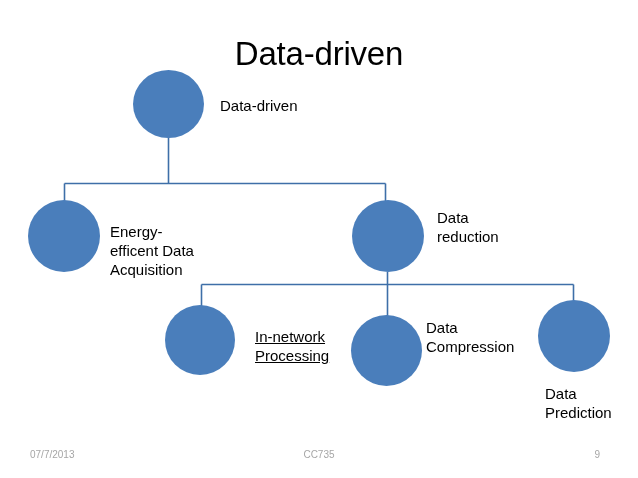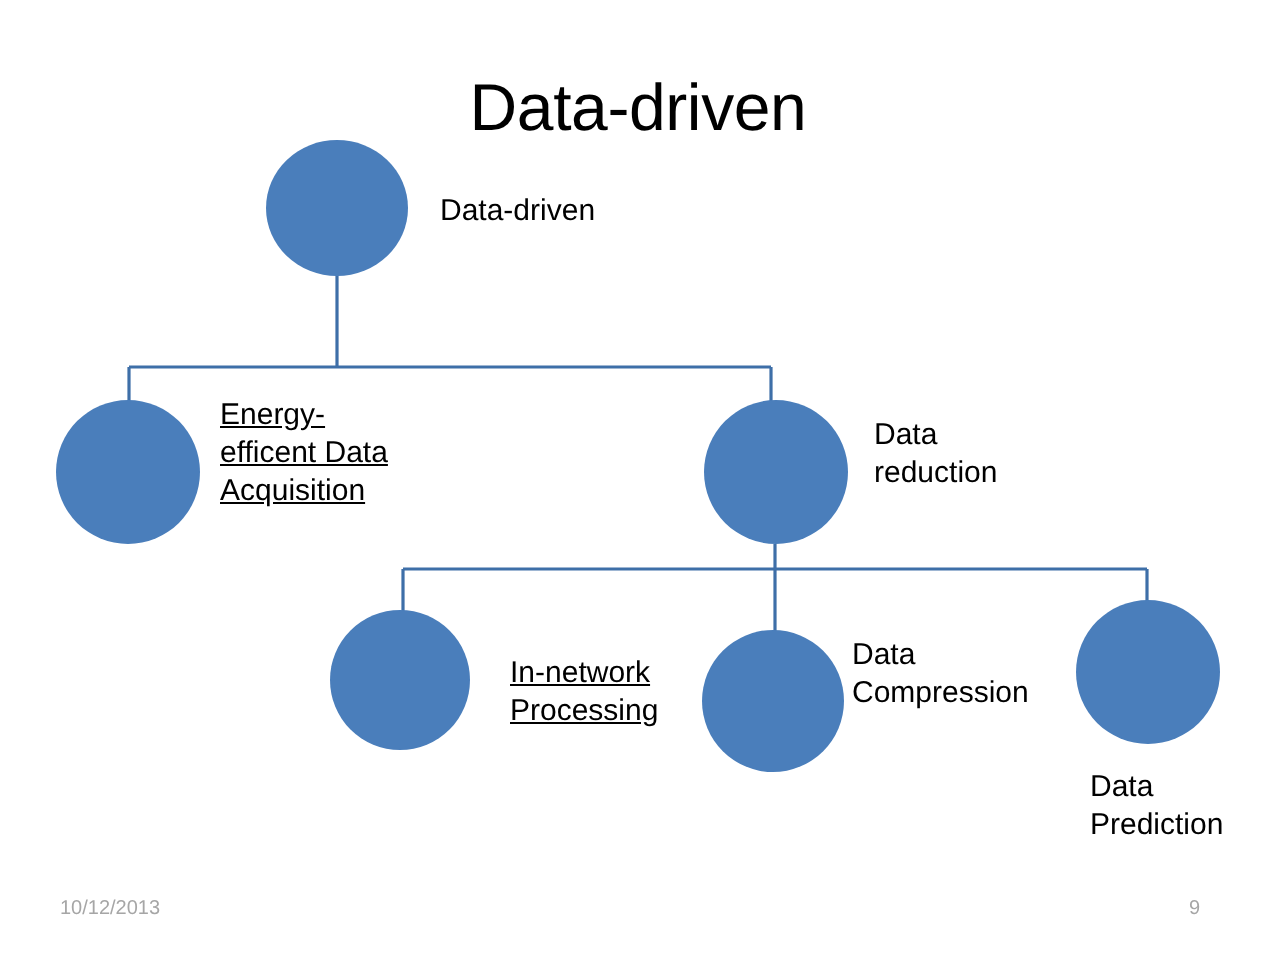--- a/index.html
+++ b/index.html
@@ -110,21 +110,21 @@
       </g>
     </svg>
 
     <div class="node">
       <div class="node-circle" style="left:133px; top:70px; width:71px; height:68px;"></div>
       <div class="node-label" style="left:220px; top:96px; width:150px;">Data-driven</div>
     </div>
 
     <div class="node">
       <div class="node-circle" style="left:28px; top:200px; width:72px; height:72px;"></div>
-      <div class="node-label" style="left:110px; top:198px; width:130px;text-decoration:underline;">Energy-
+      <div class="node-label" style="left:110px; top:222px; width:130px;">Energy-
 efficent Data
 Acquisition</div>
     </div>
 
     <div class="node">
       <div class="node-circle" style="left:352px; top:200px; width:72px; height:72px;"></div>
       <div class="node-label" style="left:437px; top:208px; width:120px;">Data
 reduction</div>
     </div>
 
@@ -141,18 +141,19 @@
     </div>
 
     <div class="node">
       <div class="node-circle" style="left:538px; top:300px; width:72px; height:72px;"></div>
       <div class="node-label" style="left:545px; top:384px; width:110px;">Data
 Prediction</div>
     </div>
 
   </div>
 
-  <div class="footer-text" id="footer-date">10/12/2013</div>
+  <div class="footer-text" id="footer-date">07/7/2013</div>
 
+  <div class="footer-text" id="footer-note">CC735</div>
 
   <div class="footer-text" id="footer-page">9</div>
 
 </div>
 
 </body></html>

